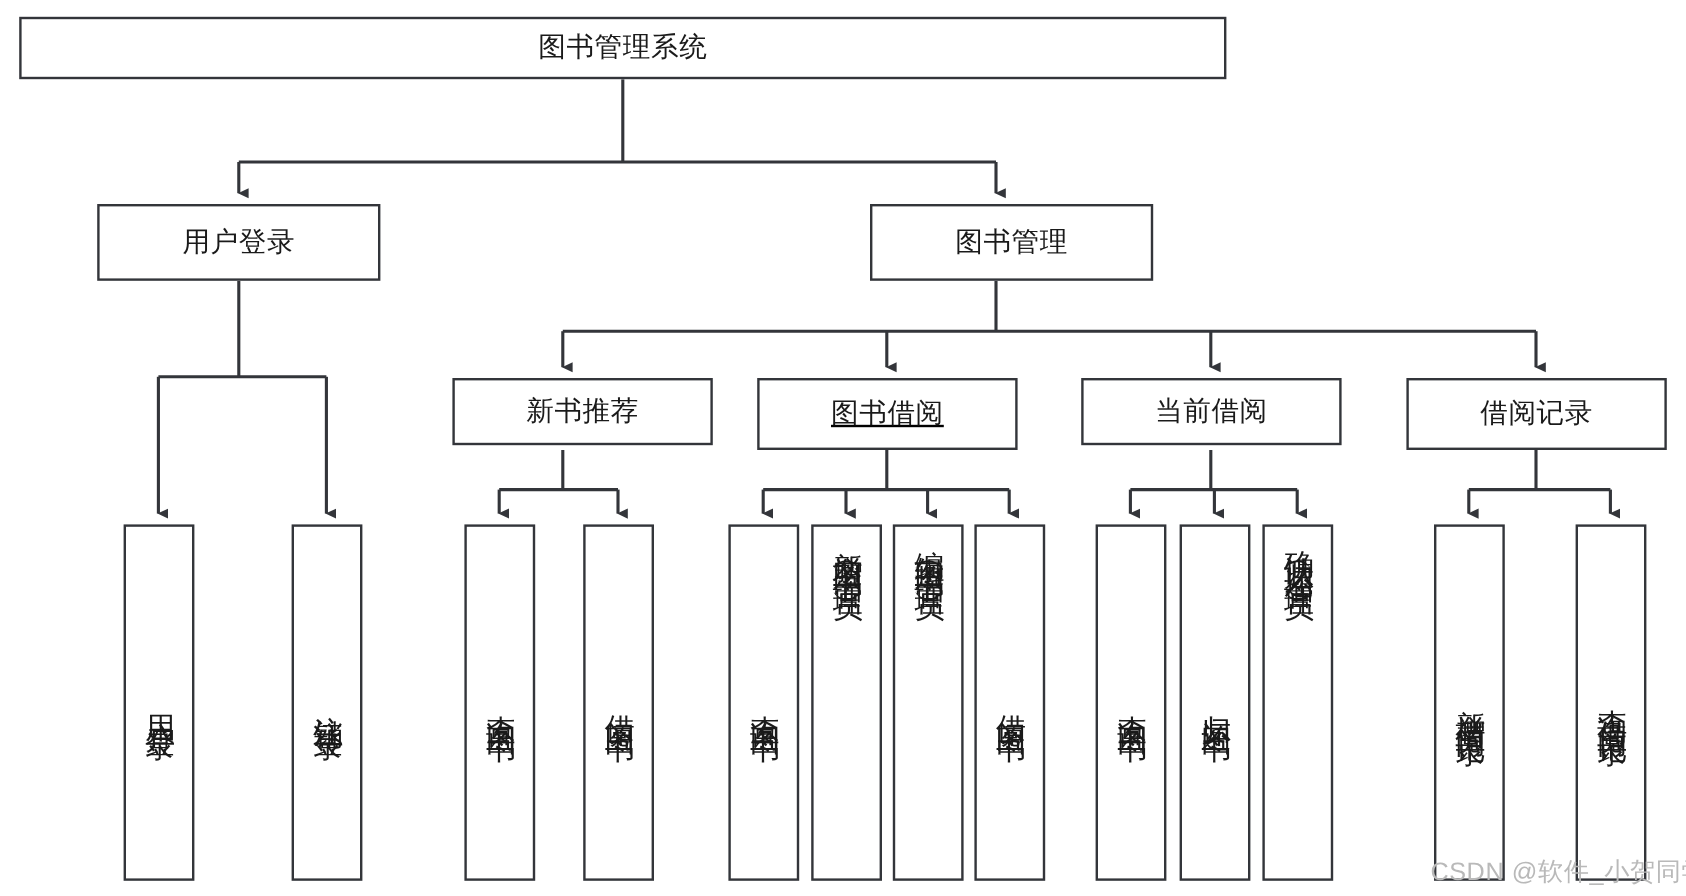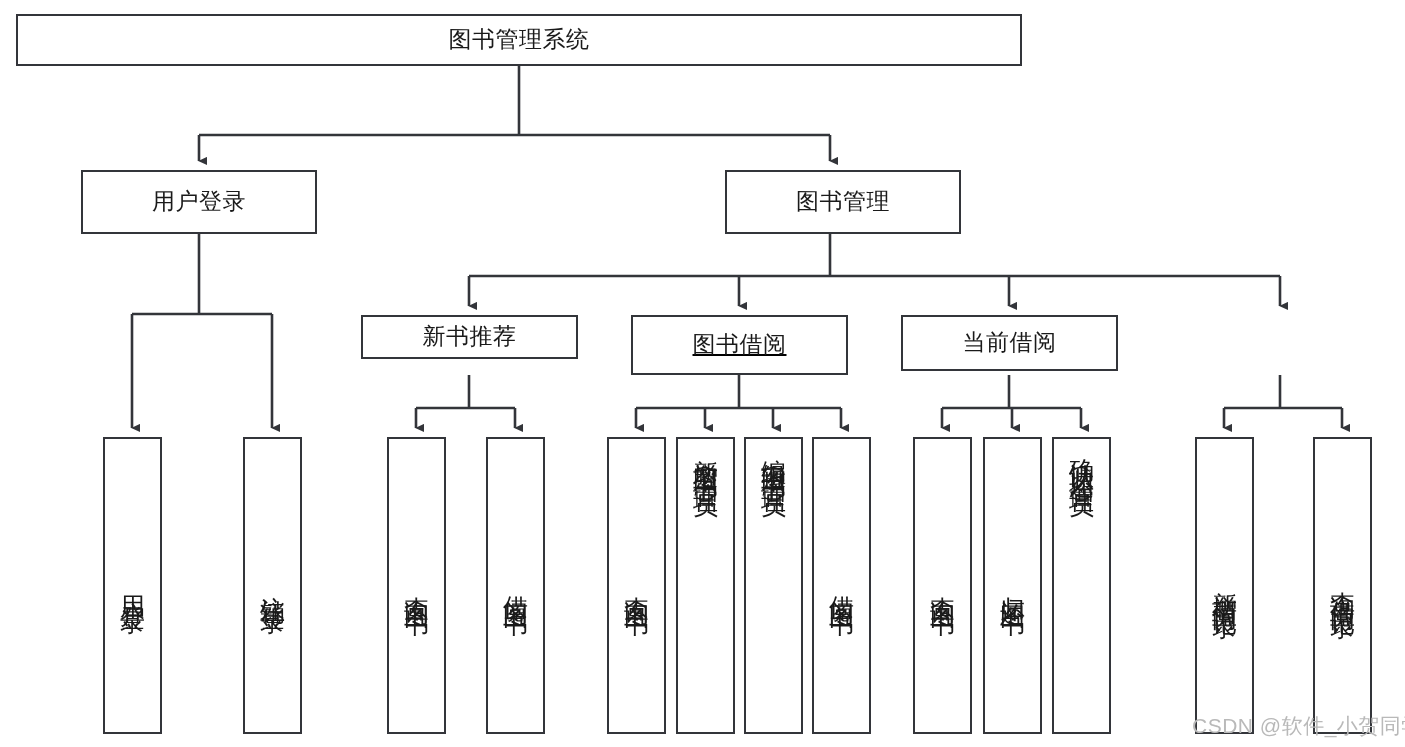--- a/index.html
+++ b/index.html
@@ -134,29 +134,32 @@
     <span class="node-label">图书管理系统</span>
   </div>
 
   <div class="node h" id="node-l2-0" style="left: 81px; top: 170px; width: 236px; height: 64px;">
     <span class="node-label">用户登录</span>
   </div>
   <div class="node h" id="node-l2-1" style="left: 712px; top: 170px; width: 236px; height: 64px; margin-left: 13px;">
     <span class="node-label">图书管理</span>
   </div>
 
-  <div class="node h" id="node-l3-0" style="left: 361px; top: 315px; width: 217px; height: 44px;">
+  <div class="node h" id="node-l3-0" style="left: 377px; top: 315px; width: 217px; height: 56px;">
     <span class="node-label">新书推荐</span>
   </div>
   <div class="node h" id="node-l3-1" style="left: 631px; top: 315px; width: 217px; height: 60px; text-decoration: underline;">
     <span class="node-label">图书借阅</span>
   </div>
   <div class="node h" id="node-l3-2" style="left: 901px; top: 315px; width: 217px; height: 56px;">
     <span class="node-label">当前借阅</span>
   </div>
+  <div class="node h" id="node-l3-3" style="left: 1172px; top: 315px; width: 217px; height: 60px;">
+    <span class="node-label">借阅记录</span>
+  </div>
 
   <div class="node v centered" id="node-leaf-0" style="left: 103px; top: 437px; width: 59px; height: 297px;">
     <span class="node-label">用户登录</span>
   </div>
   <div class="node v centered" id="node-leaf-1" style="left: 243px; top: 437px; width: 59px; height: 297px;">
     <span class="node-label">注销登录</span>
   </div>
   <div class="node v centered" id="node-leaf-2" style="left: 387px; top: 437px; width: 59px; height: 297px;">
     <span class="node-label">查询图书</span>
   </div>

